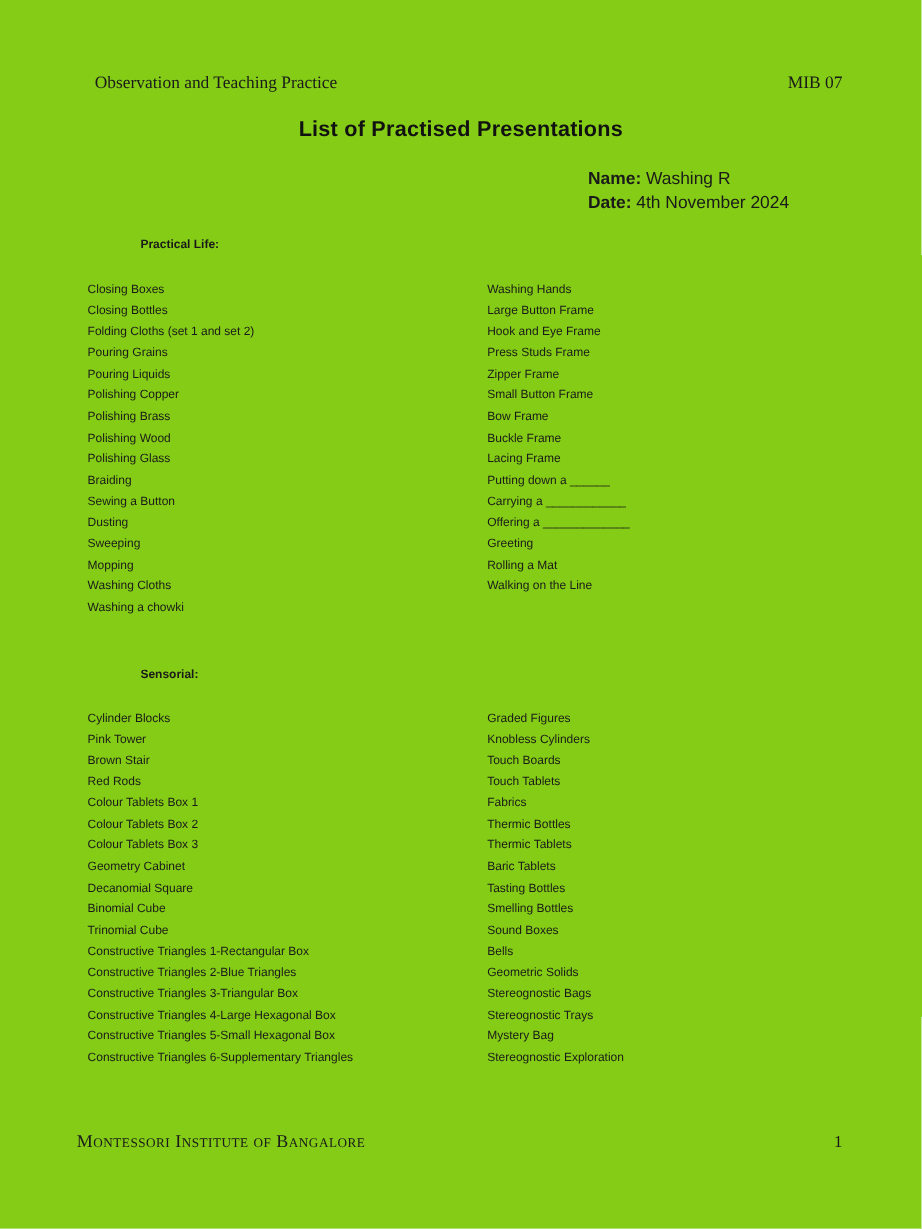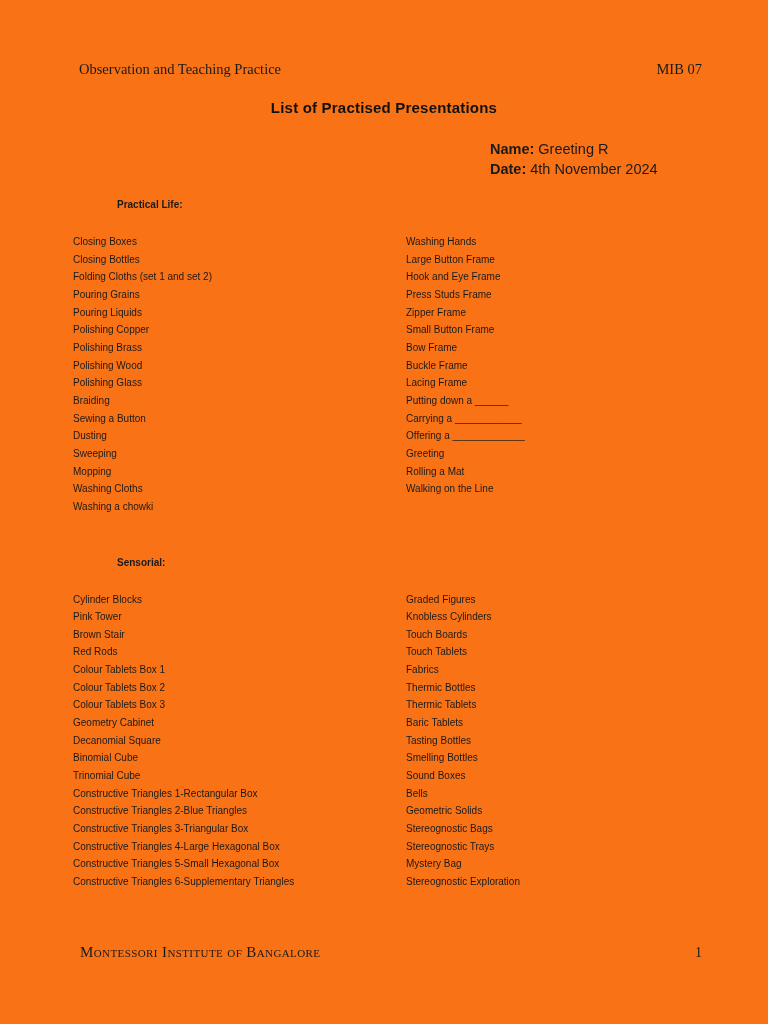--- a/index.html
+++ b/index.html
@@ -7,38 +7,38 @@
   body {
     width: 768px;
     height: 1024px;
     margin: 0 auto;
     position: relative;
     overflow: hidden;
   }
   .page {
     width: 768px;
     height: 1024px;
-    background: #f97316;
+    background: #84cc16;
     color: #1a1a1a;
     position: relative;
     font-family: "Liberation Sans", sans-serif;
   }
   .header {
     display: flex;
     justify-content: space-between;
     align-items: baseline;
     padding: 62px 66px 0 79px;
     font-family: "Liberation Serif", serif;
     font-size: 14.5px;
     line-height: 15px;
   }
   .title {
     margin-top: 19px;
     text-align: center;
-    font-size: 15px;
+    font-size: 18px;
     line-height: 23px;
     font-weight: 700;
     color: #111111;
     letter-spacing: 0.2px;
   }
   .meta {
     margin: 21px 66px 0 490px;
     font-size: 14.5px;
     line-height: 19.5px;
   }
@@ -62,21 +62,21 @@
   .col-left {
     width: 333px;
     flex-shrink: 0;
   }
   .col-right { flex: 1; }
   .item { white-space: normal; }
   .bold { font-weight: 700; }
   .footer {
     position: absolute;
     top: 944px;
-    left: 80px;
+    left: 64px;
     right: 66px;
     display: flex;
     justify-content: space-between;
     align-items: baseline;
     font-family: "Liberation Serif", serif;
   }
   .footer-institute {
     font-variant: small-caps;
     font-size: 15px;
     letter-spacing: 0.4px;
@@ -90,21 +90,21 @@
 
   <div class="header">
     <span>Observation and Teaching Practice</span>
     <span>MIB 07</span>
   </div>
 
   <div class="title">List of Practised Presentations</div>
 
   <div class="meta">
     <div class="meta-line">
-      <span class="meta-label">Name:</span><span>Greeting R</span>
+      <span class="meta-label">Name:</span><span>Washing R</span>
     </div>
     <div class="meta-line">
       <span class="meta-label">Date:</span><span>4th November 2024</span>
     </div>
   </div>
 
   <div class="section">
     <div class="section-heading">Practical Life:</div>
     <div class="columns">
       <div class="col-left">

